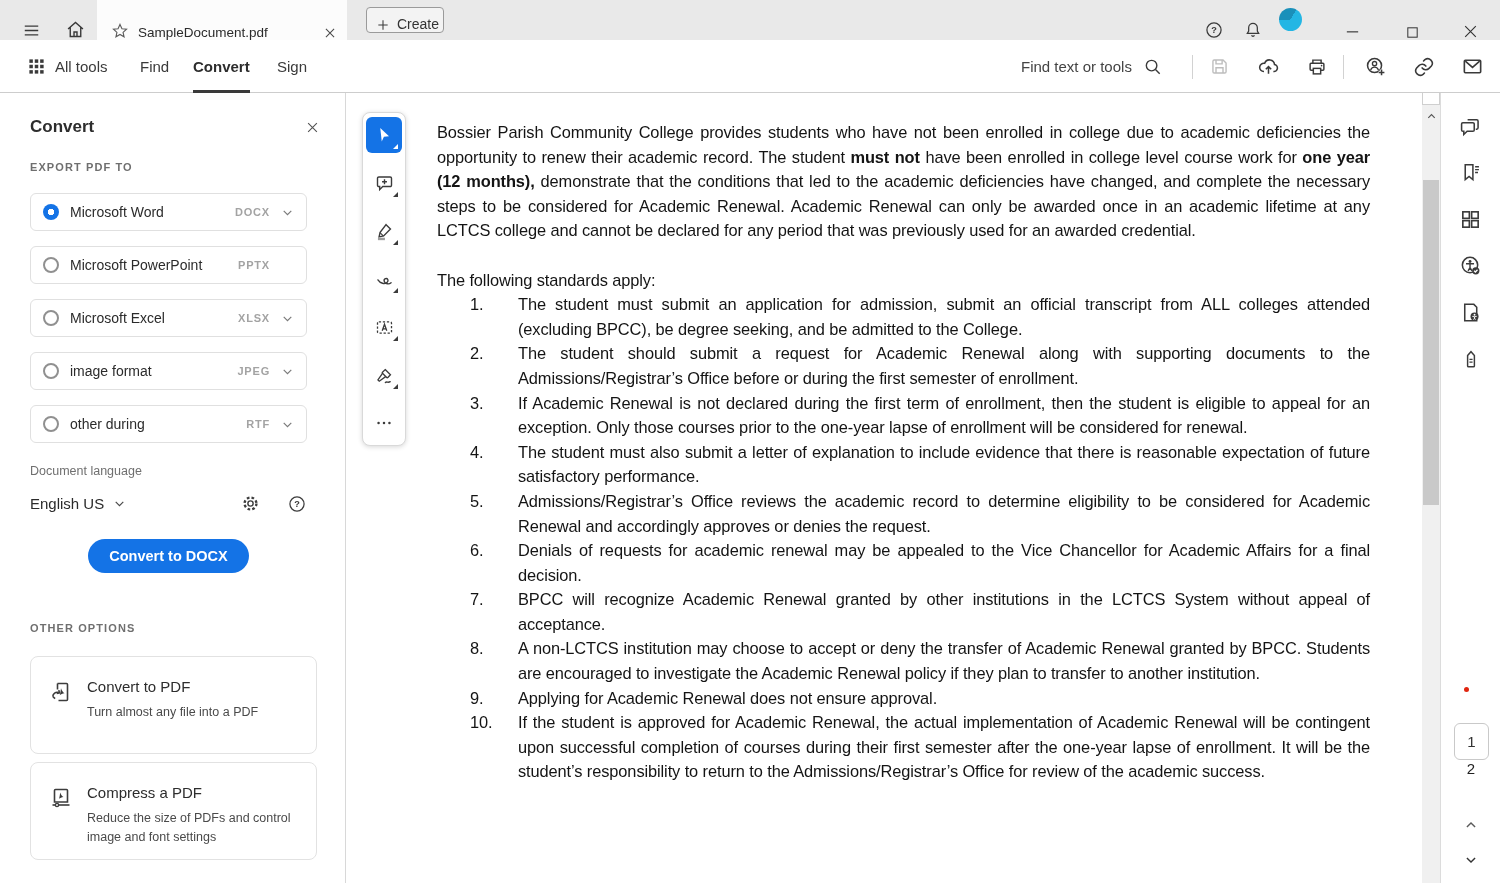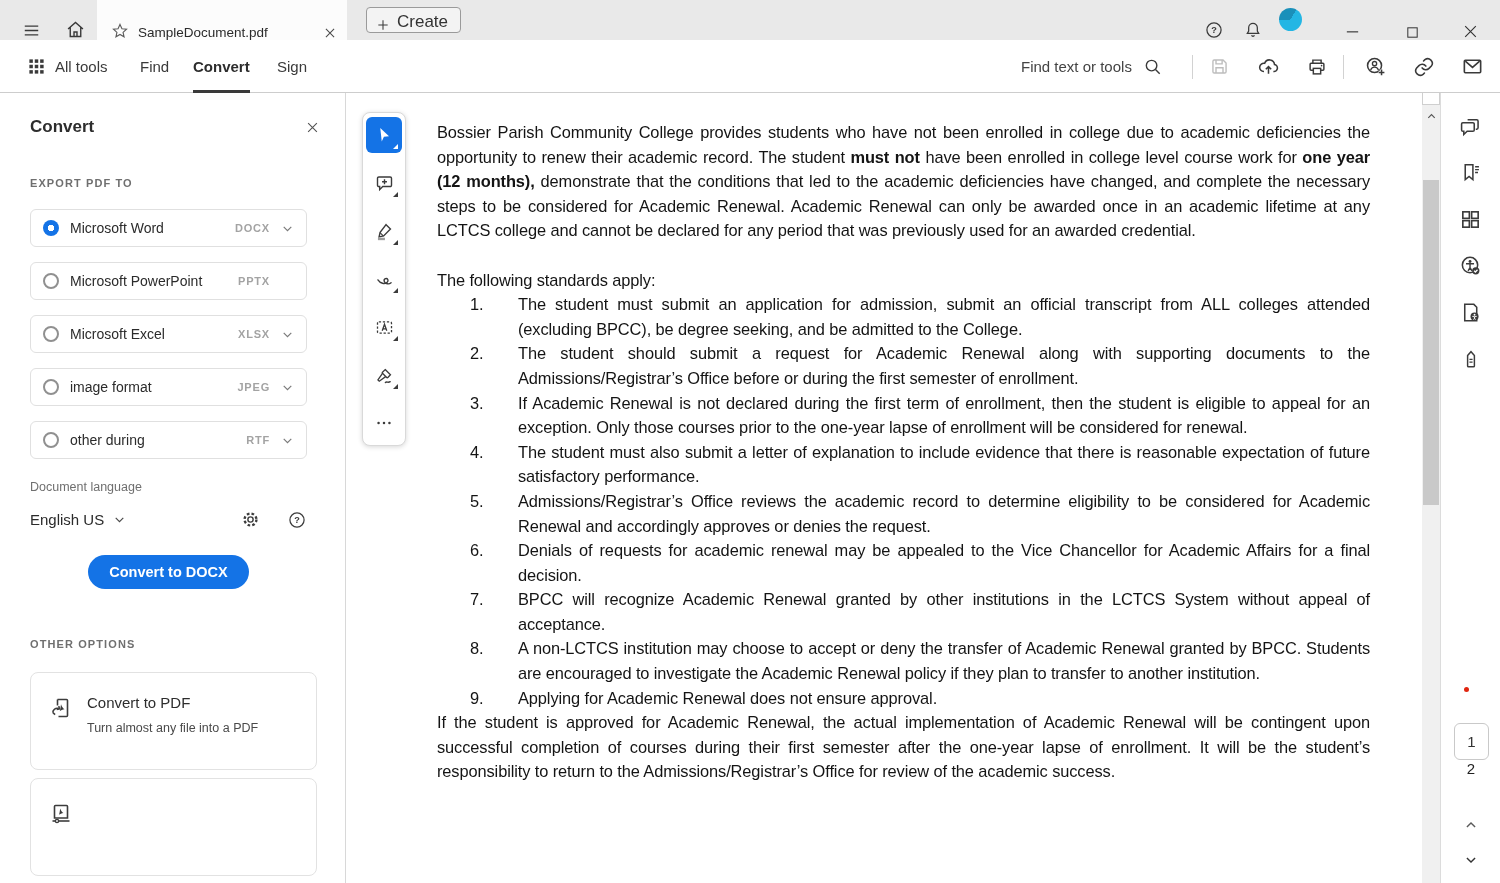--- a/index.html
+++ b/index.html
@@ -8,21 +8,21 @@
   svg{display:block}
   .app{position:absolute;inset:0;width:1500px;height:883px}
 
   
   .titlebar{position:absolute;left:0;top:0;width:1500px;height:40px;background:#e9e9e9}
   .tb-abs{position:absolute;top:0;height:40px;display:flex;align-items:flex-end}
   .hamburger{left:14px;width:34px;justify-content:center;cursor:pointer}
   .homebtn{left:58px;width:34px;justify-content:center}
   .doc-tab{left:97px;width:250px;background:#fcfcfc;padding:0 10px 0 14px;gap:9px}
   .doc-tab .tab-title{font-size:13.5px;color:#2a2a2a;flex:1;white-space:nowrap;overflow:hidden}
-  .create-btn{left:366px;top:7px;height:26px;border:1px solid #9a9a9a;border-radius:4px;background:#f3f3f3;padding:0 12px 0 9px;gap:7px;font-size:17px;color:#333}
+  .create-btn{left:366px;top:7px;height:26px;border:1px solid #9a9a9a;border-radius:4px;background:#f3f3f3;padding:0 4px 0 9px;gap:7px;font-size:14px;color:#333}
   .tb-icon{left:auto;width:26px;justify-content:center}
   .help-b{left:1201px}.bell-b{left:1240px}
   .avatar{position:absolute;left:1279px;top:8px;width:23px;height:23px;border-radius:50%;
     background:conic-gradient(from 265deg,#1a90ba 0deg 125deg,#23b6e4 125deg 360deg)}
   .win-min{left:1339px}.win-max{left:1399px}.win-close{left:1457px}
 
   
   .toolbar{position:absolute;left:0;top:40px;width:1500px;height:53px;background:#fff;border-bottom:1px solid #cdcdcd}
   .tbar-item{position:absolute;top:0;height:53px;display:flex;align-items:center;font-size:15px;color:#3a3a3a}
   .all-tools{left:27px;gap:9px}
@@ -34,21 +34,21 @@
   .find-bar{left:1021px;gap:11px;cursor:pointer}
   .find-bar span{color:#444}
   .t-divider{position:absolute;top:15px;width:1px;height:24px;background:#d2d2d2}
   .ticon{position:absolute;top:0;height:53px;width:26px;display:flex;align-items:center;justify-content:center;cursor:pointer}
 
   
   .left-panel{position:absolute;left:0;top:93px;width:346px;height:790px;background:#fff;border-right:1px solid #d8d8d8;padding:0 0 0 30px}
   .panel-head{margin-top:24px;width:290px;display:flex;align-items:center;justify-content:space-between}
   .panel-head h2{font-size:17px;font-weight:700;color:#2d2d2d}
   .sec-label{font-size:11px;font-weight:700;letter-spacing:1.1px;color:#6f6f6f}
-  .export-label{margin-top:40px}
+  .export-label{margin-top:24px}
   .opt-list{margin-top:20px}
   .opt-card{width:277px;height:38px;border:1px solid #e0e0e0;border-radius:6px;display:flex;align-items:center;padding:0 12px;gap:11px;margin-bottom:15px;background:#fff;cursor:pointer}
   .radio{width:16px;height:16px;border-radius:50%;border:2px solid #909090;flex:none;background:#fff}
   .radio.sel{border:none;background:radial-gradient(circle,#fff 0 3px,#1473e6 3.2px)}
   .opt-label{flex:1;font-size:14px;color:#2b2b2b}
   .opt-format{font-size:11px;font-weight:700;letter-spacing:.8px;color:#a3a3a3}
   .chev{flex:none}
   .lang-label{margin-top:21px;font-size:12.5px;color:#6f6f6f}
   .lang-row{margin-top:15px;width:277px;display:flex;align-items:center}
   .lang-value{font-size:15px;color:#2b2b2b;display:flex;align-items:center;gap:9px;cursor:pointer}
@@ -331,20 +331,24 @@
 
     <div class="big-card card2">
       <div class="bc-icon">
         <svg width="24" height="24" viewBox="0 0 24 24">
             <path d="M6.5 3.5h11a1 1 0 0 1 1 1V16h-13V4.5a1 1 0 0 1 1-1z" fill="none" stroke="#3c3c3c" stroke-width="1.6"></path>
             <path d="M3.5 19h17" stroke="#3c3c3c" stroke-width="1.6"></path>
             <circle cx="8" cy="19" r="1.6" fill="#fff" stroke="#3c3c3c" stroke-width="1.4"></circle>
             <path d="M11.2 6.4c.7 2.2 1.8 3.6 3.2 4.5-1.8.3-3.3.9-4.3 1.8.5-1.8.8-4 1.1-6.3z" fill="#3c3c3c"></path>
           </svg>
       </div>
+      <div>
+        <div class="bc-title">Compress a PDF</div>
+        <div class="bc-desc">Reduce the size of PDFs and control image and font settings</div>
+      </div>
     </div>
   </div>
 
   <div class="doc-area">
     <div class="doc-text">
       <p><span>Bossier Parish Community College provides students who have not been enrolled in college due to academic deficiencies the opportunity to renew their academic record. The student </span><b>must not</b><span> have been enrolled in college level course work for </span><b>one year (12 months),</b><span> demonstrate that the conditions that led to the academic deficiencies have changed, and complete the necessary steps to be considered for Academic Renewal. Academic Renewal can only be awarded once in an academic lifetime at any LCTCS college and cannot be declared for any period that was previously used for an awarded credential.</span></p>
       <div class="blank"></div>
       <div style="text-align:left">The following standards apply:</div>
       <div class="li">
           <span class="num">1.</span>
@@ -376,20 +380,21 @@
         </div>
       <div class="li">
           <span class="num">8.</span>
           <span class="body">A non-LCTCS institution may choose to accept or deny the transfer of Academic Renewal granted by BPCC. Students are encouraged to investigate the Academic Renewal policy if they plan to transfer to another institution.</span>
         </div>
       <div class="li">
           <span class="num">9.</span>
           <span class="body">Applying for Academic Renewal does not ensure approval.</span>
         </div>
       <div class="li">
+          <span class="num">10.</span>
           <span class="body">If the student is approved for Academic Renewal, the actual implementation of Academic Renewal will be contingent upon successful completion of courses during their first semester after the one-year lapse of enrollment.  It will be the student’s responsibility to return to the Admissions/Registrar’s Office for review of the academic success.</span>
         </div>
     </div>
   </div>
 
   <div class="quick-tools">
     <div class="qt-item active sub">
       <svg width="20" height="20" viewBox="0 0 24 24">
           <path d="M7.5 3.5 18 13.6l-6.1.6-2.6 5.6z" fill="#fff"></path>
         </svg>

